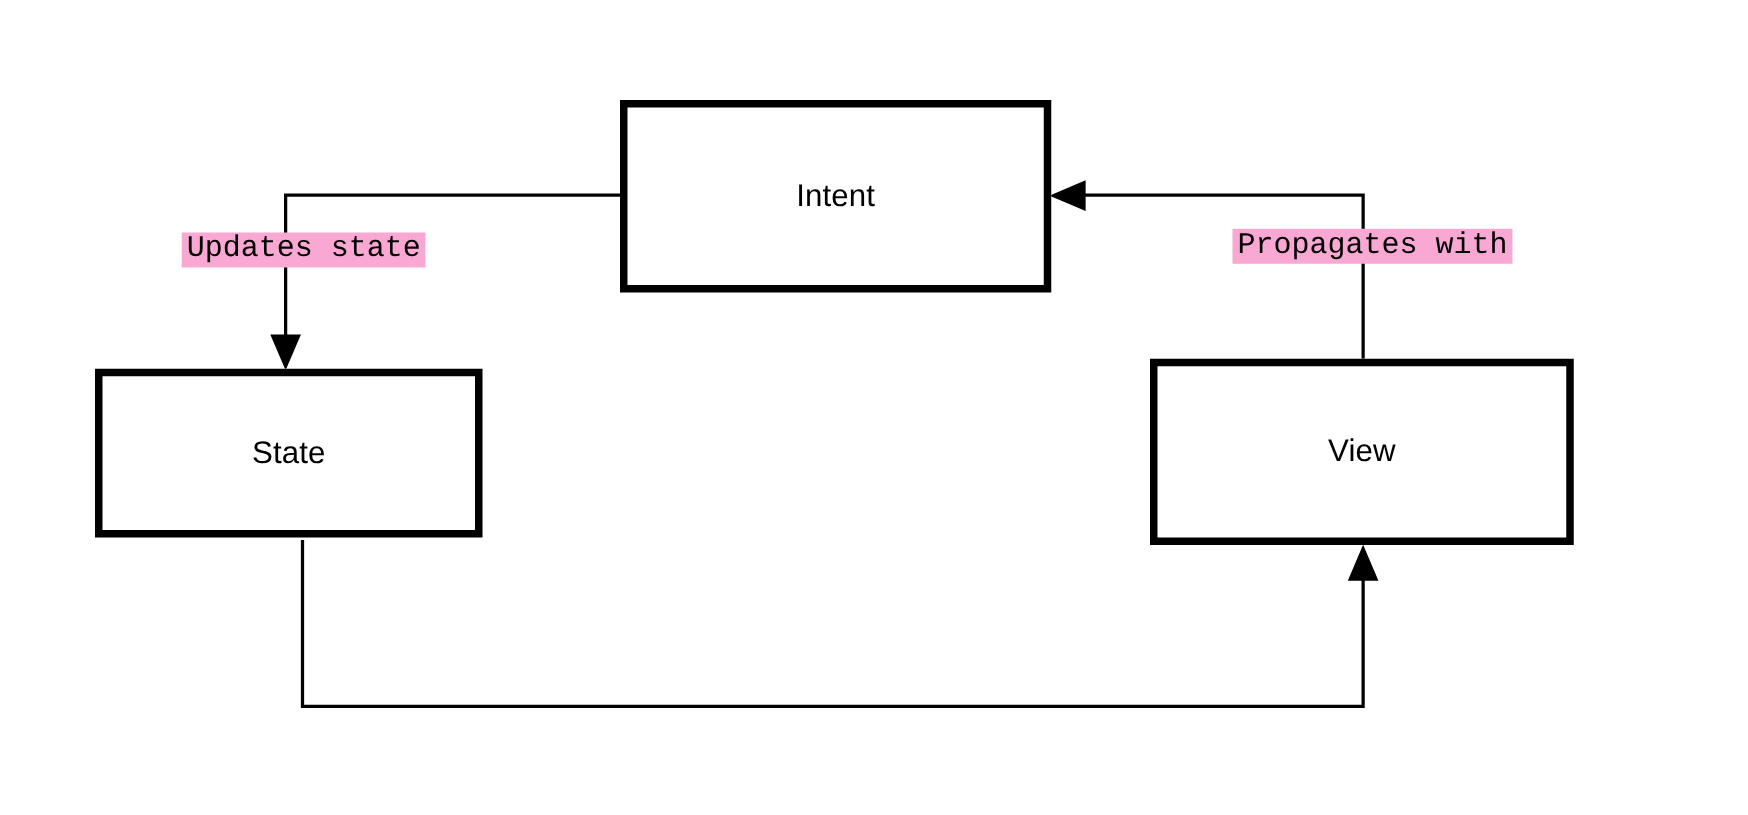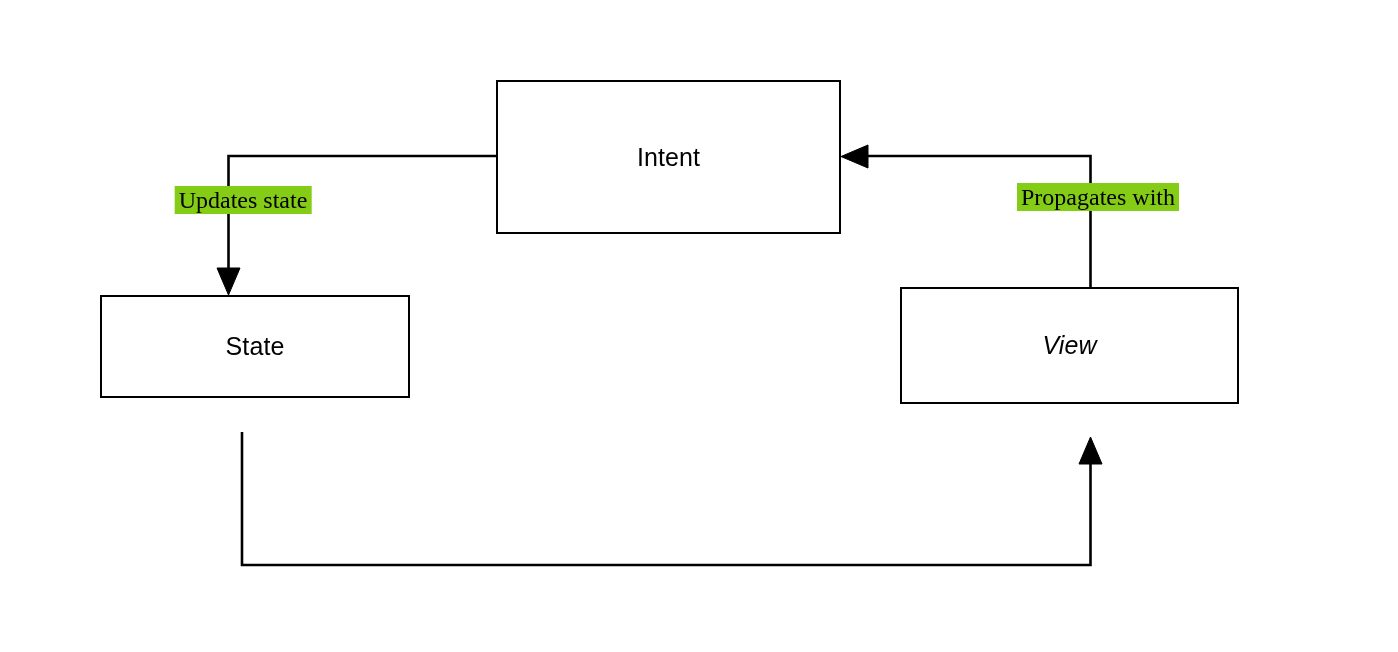--- a/index.html
+++ b/index.html
@@ -22,49 +22,49 @@
   #diagram-svg {
     position: absolute;
     left: 0;
     top: 0;
     width: 1398px;
     height: 652px;
   }
   .node-box {
     position: absolute;
     box-sizing: border-box;
-    border: 2px solid #000000;
+    border: 6px solid #000000;
     background: #ffffff;
     display: flex;
     align-items: center;
     justify-content: center;
   }
   .node-label {
     font-family: "Liberation Sans", sans-serif;
     font-size: 25px;
     color: #000000;
     line-height: 1;
     letter-spacing: 0.1px;
   }
   .edge-label {
     position: absolute;
-    background: #84cc16;
-    font-family: Liberation Serif, serif;
+    background: #f9a8d4;
+    font-family: Liberation Mono, monospace;
     font-size: 24px;
     color: #000000;
     line-height: 1;
     white-space: nowrap;
     padding: 2px 4px;
     transform: translate(-50%, -50%);
     text-align: right;
   }
   
   #node-intent { left: 496px;  top: 80px;  width: 345px; height: 154px; }
-  #node-state  { left: 76px;   top: 295px; width: 310px; height: 103px; margin-left: 24px; }
-  #node-view   { left: 900px;  top: 287px; width: 339px; height: 117px; font-style: italic; }
+  #node-state  { left: 76px;   top: 295px; width: 310px; height: 135px; }
+  #node-view   { left: 920px;  top: 287px; width: 339px; height: 149px; }
   
   #label-updates-state     { left: 243px;  top: 200px; }
   #label-interacts-with    { left: 1098px; top: 197px; }
   #label-propagates-state  { left: 665px;  top: 564px; }
 </style>
 </head>
 <body>
 
 <div id="diagram-canvas">
 

